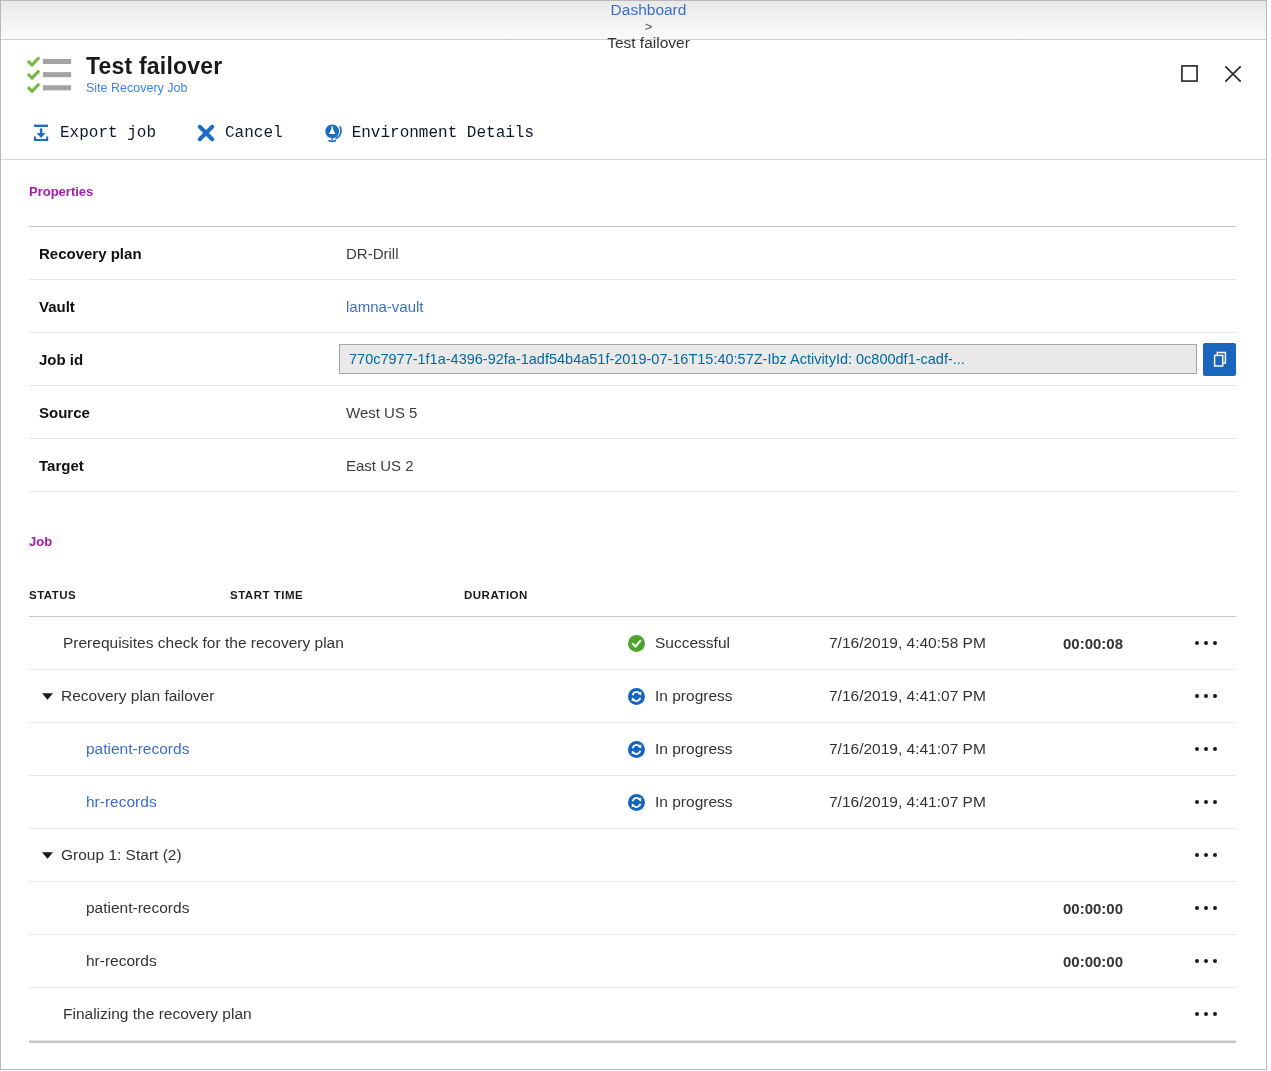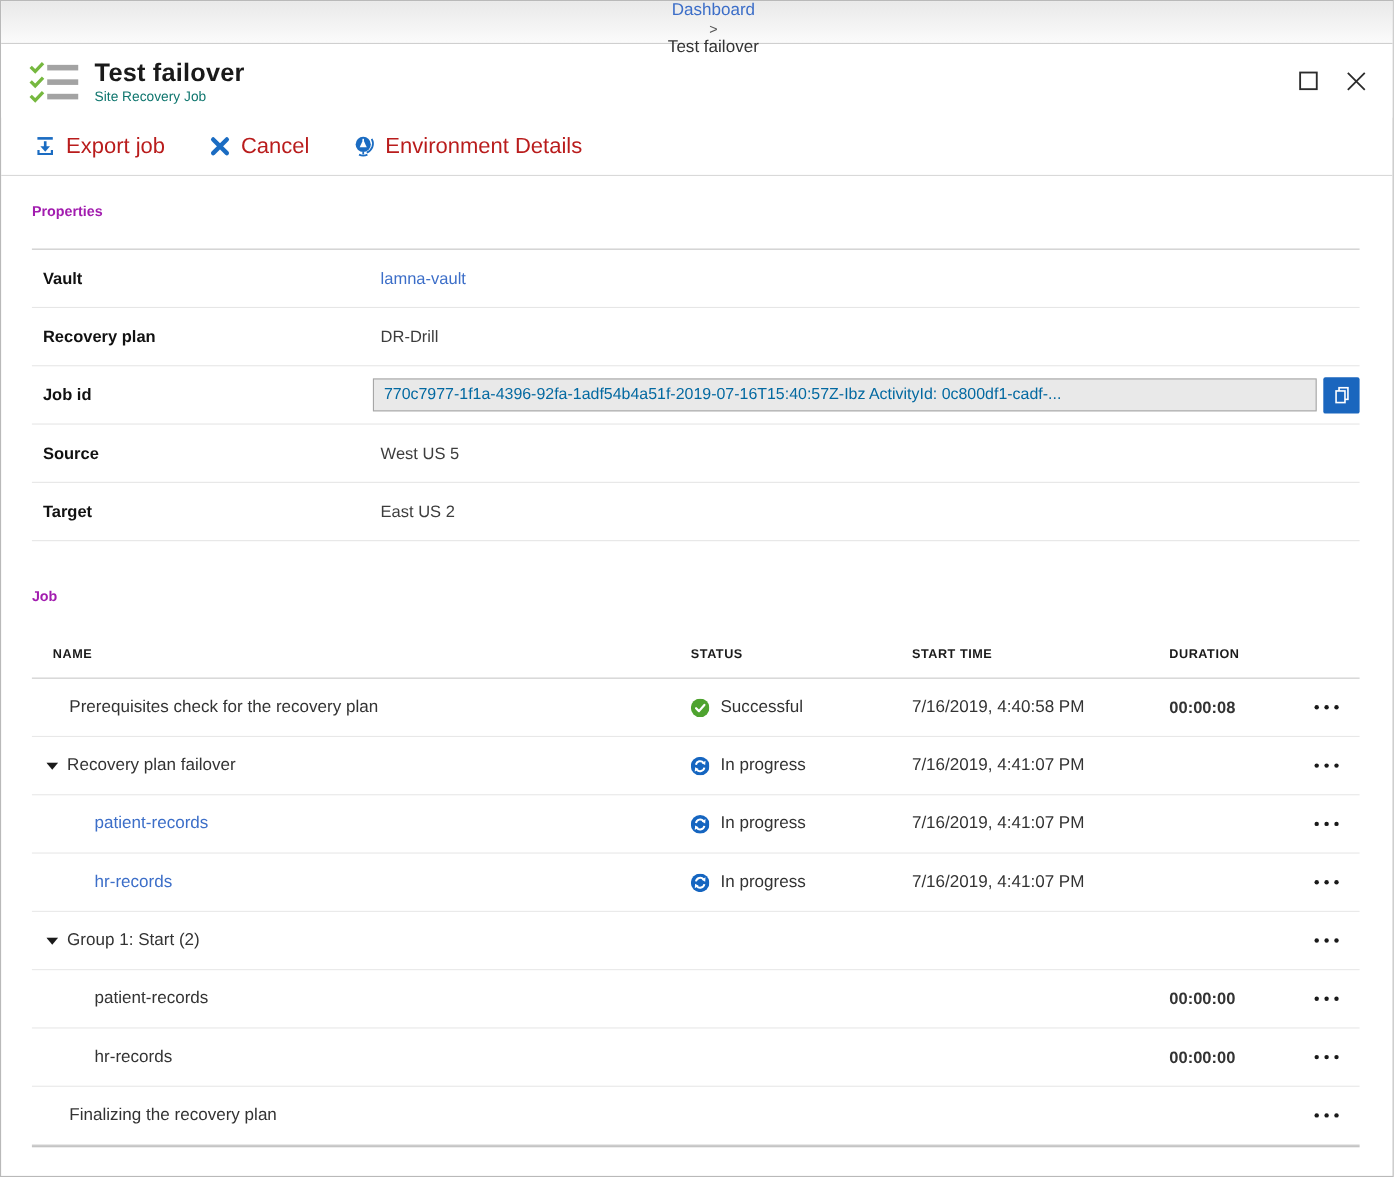--- a/index.html
+++ b/index.html
@@ -24,28 +24,28 @@
   }
   .crumb-link { color:#3c6ec8; cursor:pointer; }
   .crumb-current { color:#333; }
   .crumb-sep { color:#555; margin:0 11px; font-size:13px; }
 
   
   .header { height:67px; display:flex; align-items:center; padding:0 18px 0 25px; background:#fff; }
   .header-icon { width:47px; height:40px; flex:0 0 auto; }
   .title-block { margin-left:13px; flex:1 1 auto; }
   .page-title { font-size:23px; font-weight:600; color:#1a1a1a; line-height:26px; letter-spacing:0.2px; }
-  .page-subtitle { font-size:12.5px; color:#0f766e; margin-top:2px; }
+  .page-subtitle { font-size:12.5px; color:#3b82f6; margin-top:2px; }
   .win-btn { width:30px; height:30px; display:flex; align-items:center; justify-content:center; background:none; border:none; cursor:pointer; margin-left:14px; }
 
   
   .toolbar { height:53px; display:flex; align-items:center; padding-left:30px; border-bottom:1px solid #d9d9d9; }
   .tb-item { display:flex; align-items:center; background:none; border:none; cursor:pointer; margin-right:40px; font-family:inherit; }
   .tb-item .tb-icon { width:20px; height:20px; margin-right:9px; }
-  .tb-label { font-size:20px; color:#b91c1c; }
+  .tb-label { font-size:16px; color:#0f172a;font-family:Liberation Mono, monospace; }
 
   
   .main { padding:0 28px; }
   .section-heading { font-size:13px; color:#a21caf; font-weight:700; }
   .heading-properties { margin-top:24px; }
   .heading-job { margin-top:42px; }
 
   
   .prop-table { margin-top:27px; border-top:1px solid #c4c4c4; width:1207px; }
   .prop-row { display:flex; align-items:center; height:53px; border-bottom:1px solid #e6e6e6; }
@@ -192,29 +192,29 @@
         </svg>
         <span class="tb-label">Environment Details</span>
       </button>
     </div>
 
   <div class="main">
     <div class="section-heading heading-properties">Properties</div>
 
     <div class="prop-table">
         <div class="prop-row">
+          <div class="prop-label">Recovery plan</div>
+          <div class="prop-value">
+            <span>DR-Drill</span>
+          </div>
+        </div>
+        <div class="prop-row">
           <div class="prop-label">Vault</div>
           <div class="prop-value">
             <span class="link">lamna-vault</span>
-          </div>
-        </div>
-        <div class="prop-row">
-          <div class="prop-label">Recovery plan</div>
-          <div class="prop-value">
-            <span>DR-Drill</span>
           </div>
         </div>
         <div class="prop-row">
           <div class="prop-label">Job id</div>
           <div class="prop-value">
             <div class="jobid-field">770c7977-1f1a-4396-92fa-1adf54b4a51f-2019-07-16T15:40:57Z-Ibz ActivityId: 0c800df1-cadf-...</div>
             <button class="copy-btn">
               <svg width="18" height="18">
                 <use href="#sym-copy"></use>
               </svg>
@@ -232,21 +232,20 @@
           <div class="prop-value">
             <span>East US 2</span>
           </div>
         </div>
       </div>
 
     <div class="section-heading heading-job">Job</div>
 
     <div class="job-table">
       <div class="job-head">
-        <div class="hc hc-name">NAME</div>
         <div class="hc hc-status">STATUS</div>
         <div class="hc hc-start">START TIME</div>
         <div class="hc hc-duration">DURATION</div>
       </div>
       <div class="rows-wrap">
           <div class="job-row">
             <div class="c-name ind1">
               <span>Prerequisites check for the recovery plan</span>
             </div>
             <div class="c-status">

